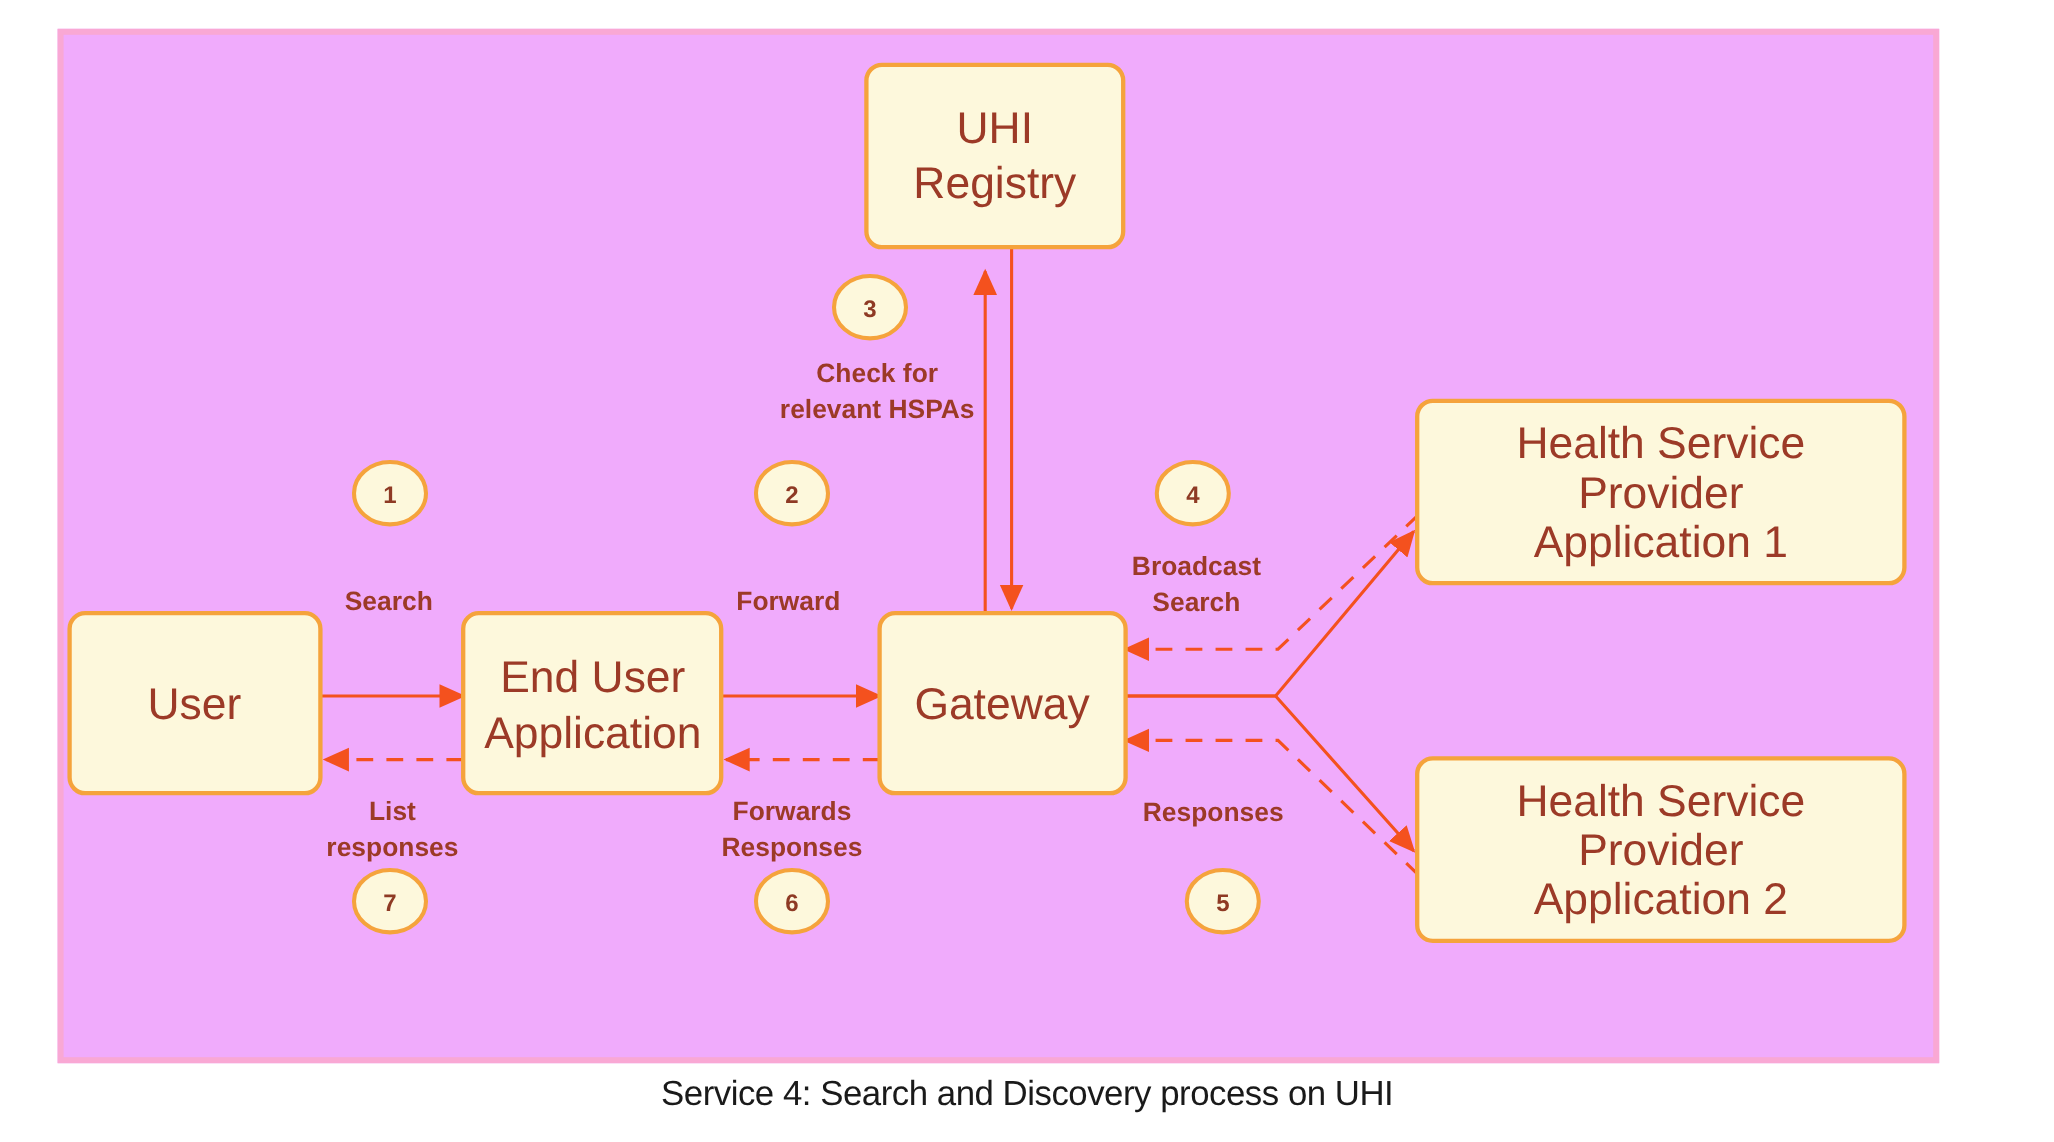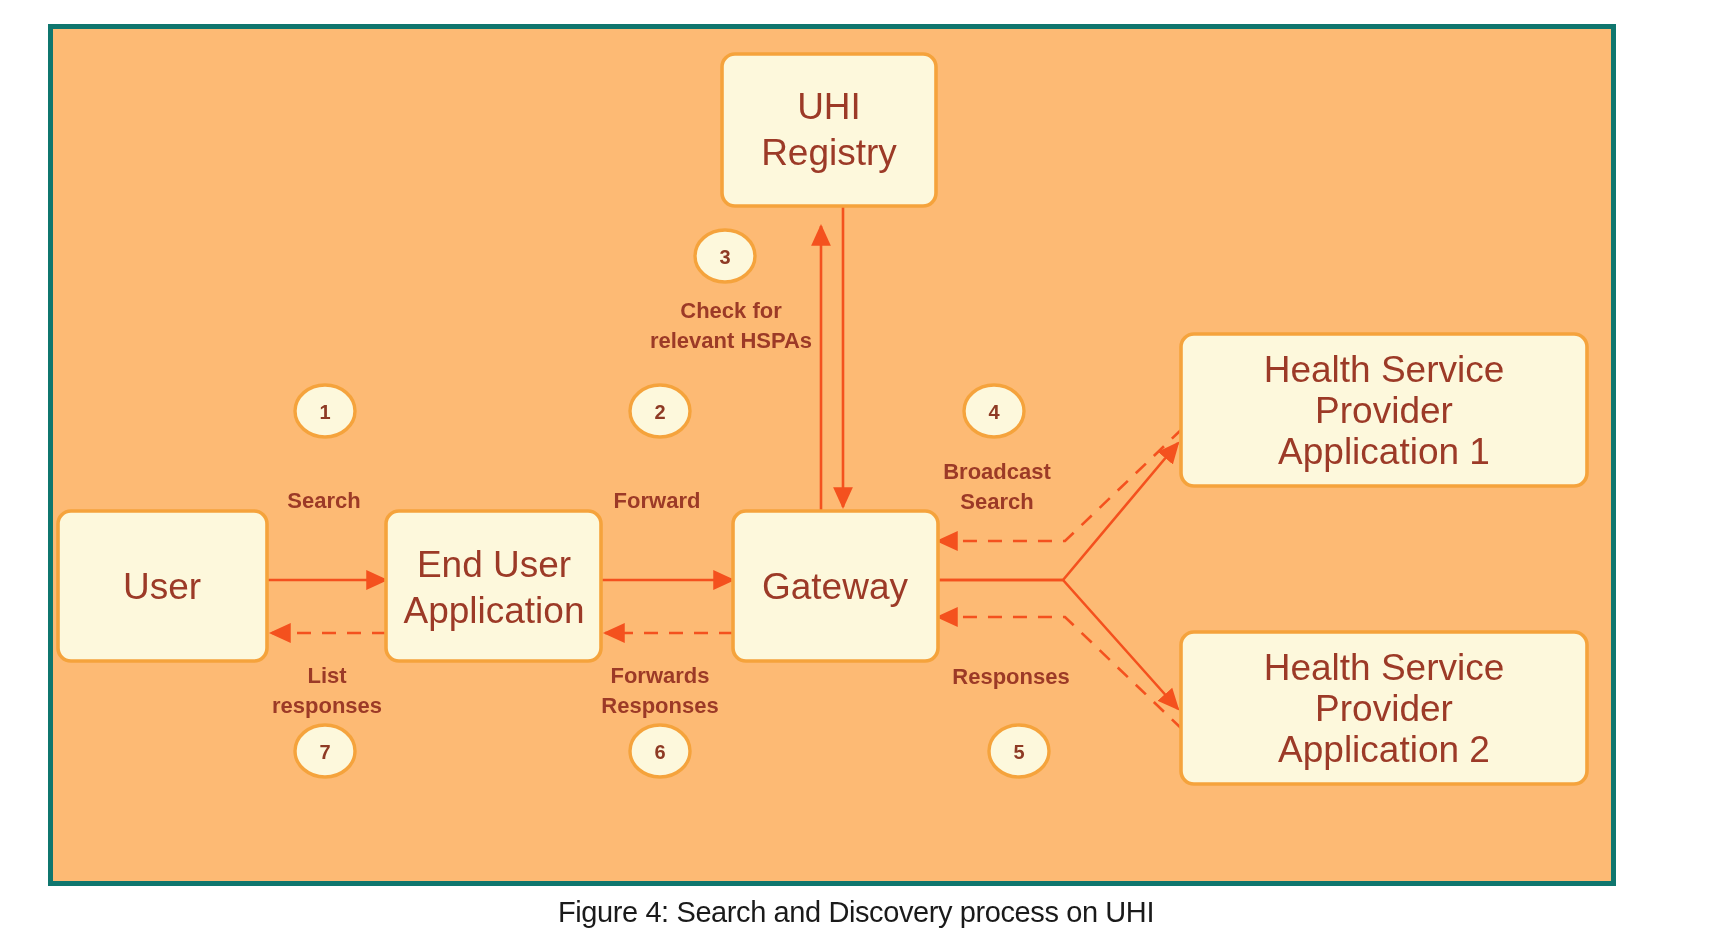--- a/index.html
+++ b/index.html
@@ -17,23 +17,23 @@
     position: relative;
     width: 1712px;
     height: 952px;
   }
   #figure-frame {
     position: absolute;
     left: 48px;
     top: 24px;
     width: 1568px;
     height: 862px;
-    border: 5px solid #0f766e;
+    border: 5px solid #f9a8d4;
     box-sizing: border-box;
-    background: #fdba74;
+    background: #f0abfc;
   }
   #diagram-svg {
     position: absolute;
     left: 0;
     top: 0;
   }
   .node-label {
     font-family: "Liberation Sans", sans-serif;
     font-size: 37px;
     fill: #9c3a27;
@@ -193,15 +193,15 @@
       </g>
 
       <g>
         <ellipse cx="272" cy="722" rx="30" ry="26" fill="#fdf8dc" stroke="#f5a33c" stroke-width="3.4"></ellipse>
         <text class="step-number" x="272" y="730" text-anchor="middle">7</text>
       </g>
 
     </svg>
   </div>
 
-  <div id="figure-caption">Figure 4: Search and Discovery process on UHI</div>
+  <div id="figure-caption">Service 4: Search and Discovery process on UHI</div>
 
 </div>
 
 </body></html>

